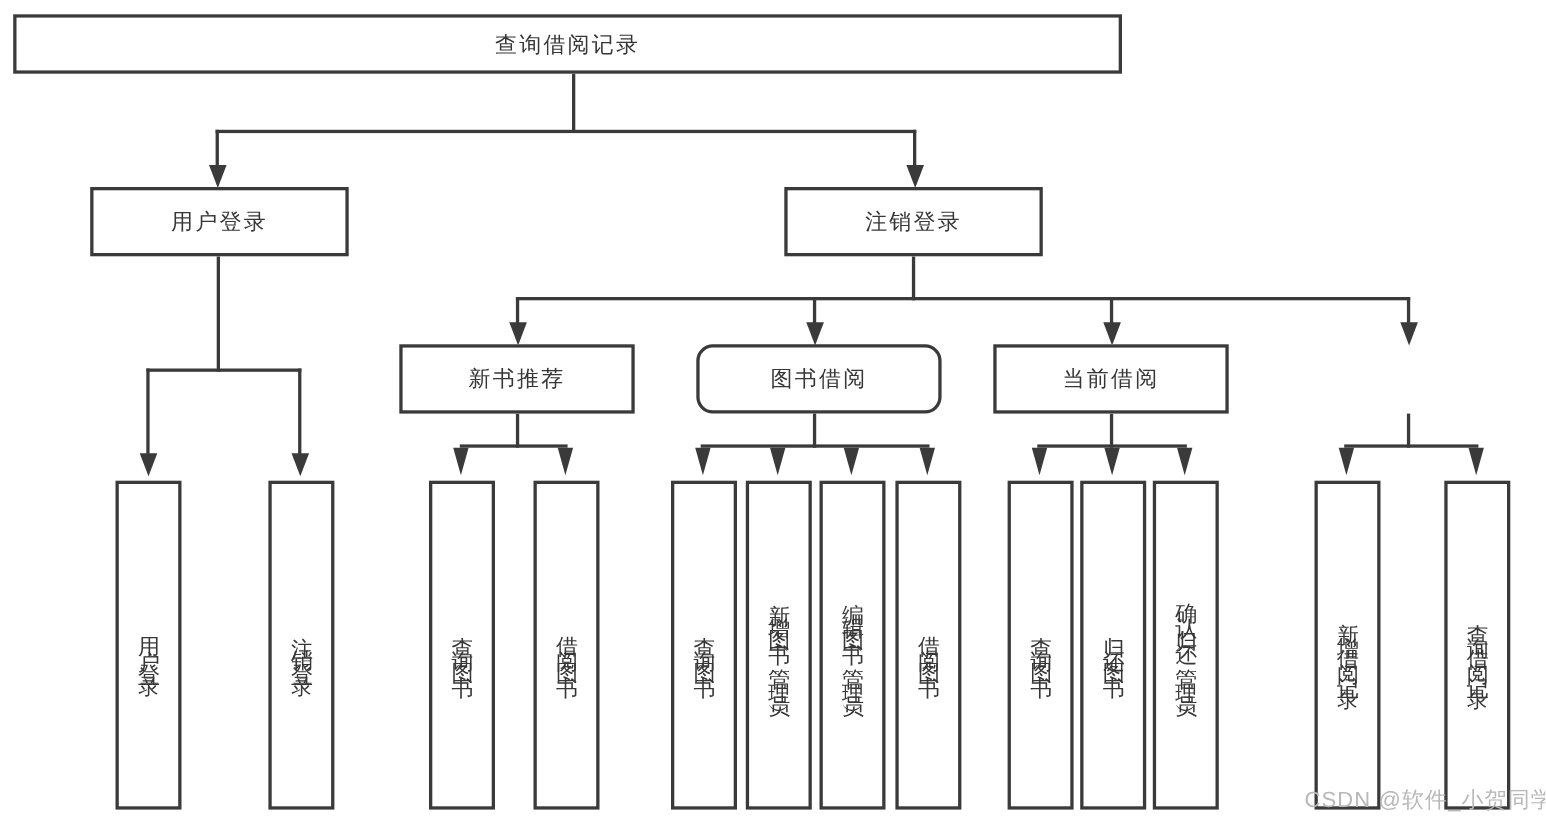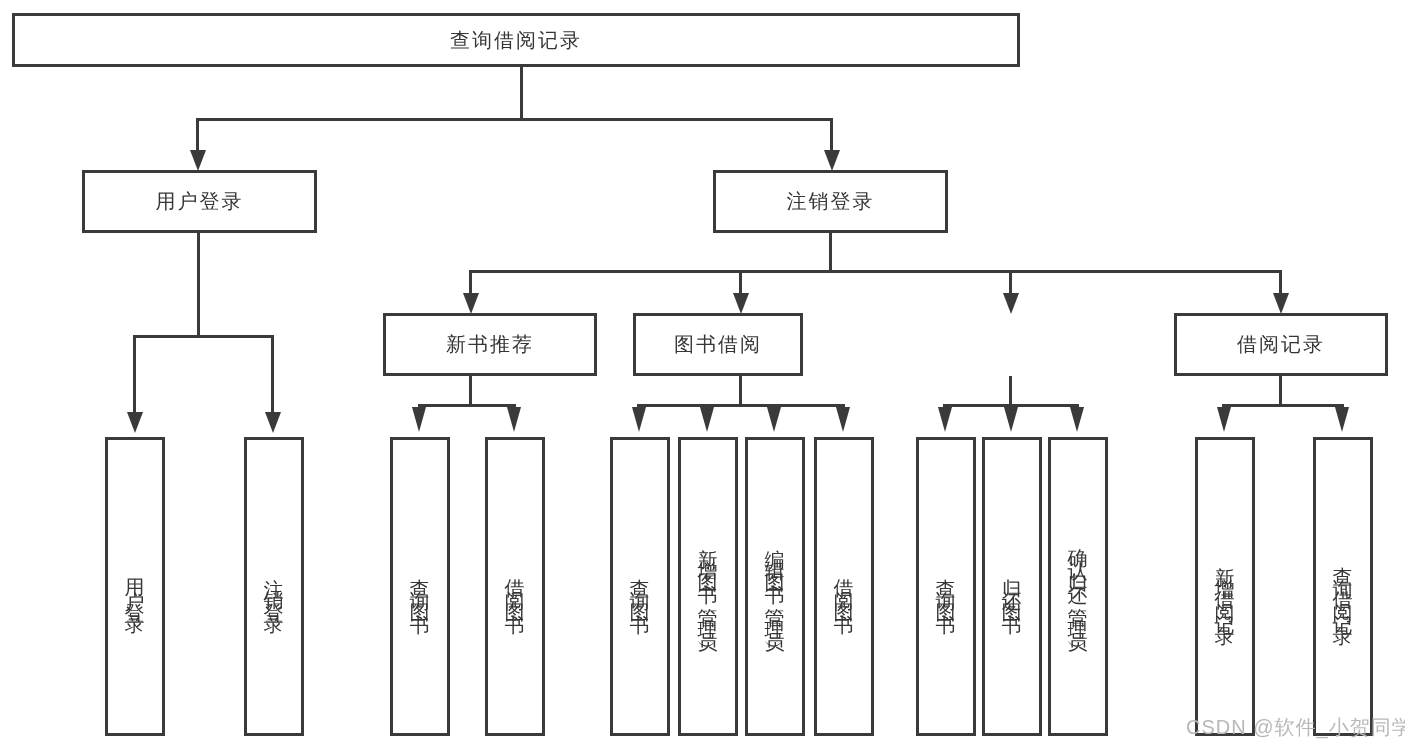--- a/index.html
+++ b/index.html
@@ -104,28 +104,28 @@
   <div class="hl" style="left:469px;top:270px;width:813px;"></div>
   <div class="vl" style="left:469px;top:270px;height:26px;"></div>
   <div class="ah" style="left:463px;top:293px;"></div>
   <div class="vl" style="left:739px;top:270px;height:26px;"></div>
   <div class="ah" style="left:733px;top:293px;"></div>
   <div class="vl" style="left:1009px;top:270px;height:26px;"></div>
   <div class="ah" style="left:1003px;top:293px;"></div>
   <div class="vl" style="left:1279px;top:270px;height:26px;"></div>
   <div class="ah" style="left:1273px;top:293px;"></div>
 
-  <div class="hbox" style="left:363px;top:313px;width:214px;height:63px;margin-left:20px;">
+  <div class="hbox" style="left:363px;top:313px;width:214px;height:63px;">
     <span>新书推荐</span>
   </div>
-  <div class="hbox" style="left:633px;top:313px;width:170px;height:63px;">
+  <div class="hbox" style="left:633px;top:313px;width:223px;height:63px;border-radius:15px;">
     <span>图书借阅</span>
   </div>
-  <div class="hbox" style="left:1174px;top:313px;width:214px;height:63px;">
-    <span>借阅记录</span>
+  <div class="hbox" style="left:903px;top:313px;width:214px;height:63px;">
+    <span>当前借阅</span>
   </div>
 
   <div class="vl" style="left:469px;top:376px;height:31px;"></div>
   <div class="hl" style="left:418px;top:404px;width:98px;"></div>
   <div class="ah small" style="left:412px;top:407px;"></div>
   <div class="ah small" style="left:507px;top:407px;"></div>
 
   <div class="vl" style="left:739px;top:376px;height:31px;"></div>
   <div class="hl" style="left:637px;top:404px;width:208px;"></div>
   <div class="ah small" style="left:632px;top:407px;"></div>

